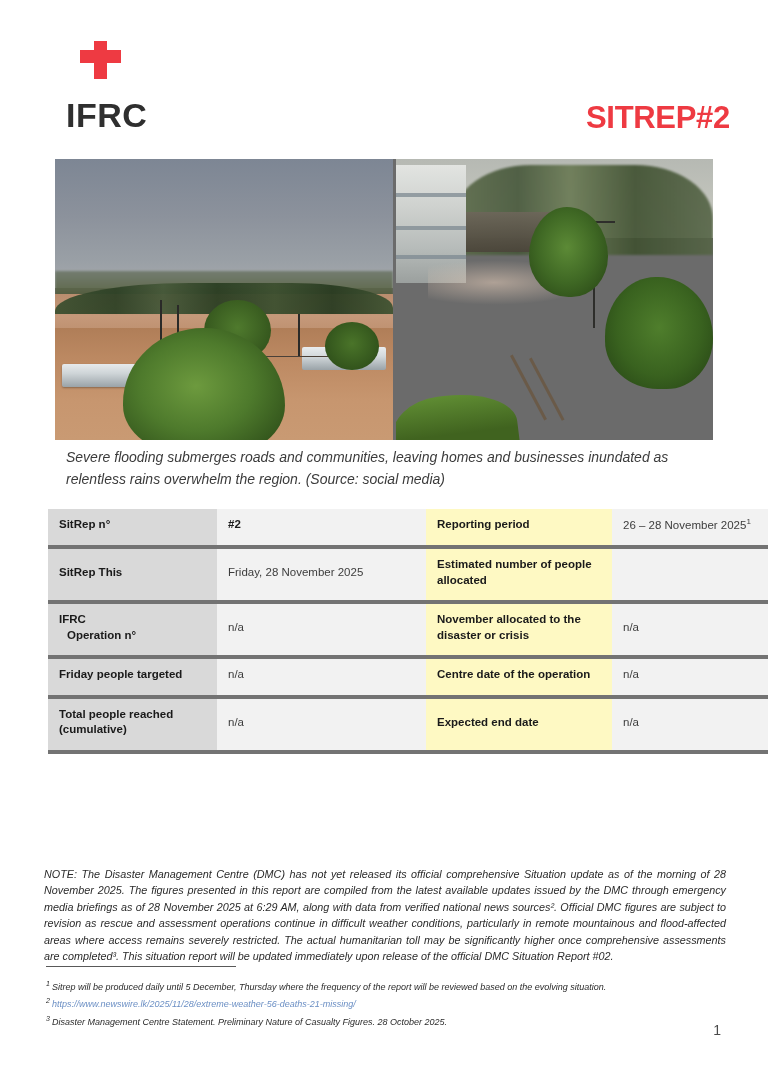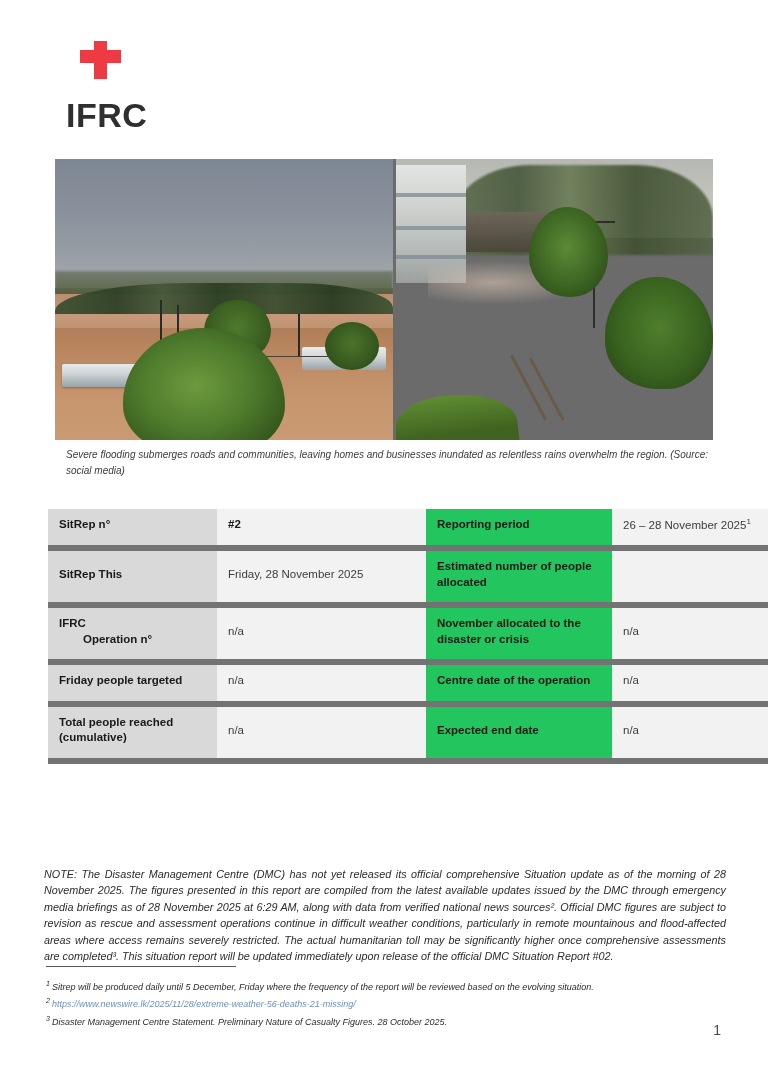--- a/index.html
+++ b/index.html
@@ -208,68 +208,68 @@
     position: absolute; left: 56%; top: 22%; width: 13%; height: 2px;
     background: #2e2e2b;
   }
 
   
   .caption {
     position: absolute;
     left: 66px;
     top: 447px;
     width: 650px;
-    font-size: 10px;
+    font-size: 14px;
     font-style: italic;
     line-height: 1.55;
     color: #3b3b3b;
     font-family: "Liberation Sans", sans-serif;
   }
 
   
   .info-table {
     position: absolute;
     left: 48px;
     top: 509px;
     width: 672px;
     border-collapse: collapse;
     table-layout: fixed;
     font-size: 11.5px;
   }
   .info-table td {
     padding: 8px 10px 12px 11px;
     vertical-align: middle;
-    border-bottom: 6px solid #737373;
+    border-bottom: 4px solid #737373;
     line-height: 1.35;
   }
   .col-label {
     width: 148px;
     background: #d9d9d9;
     font-weight: bold;
     color: #1a1a1a;
   }
   .col-value {
     width: 188px;
     background: #f2f2f2;
     color: #3d3d3d;
   }
   .col-value-first { font-weight: bold; color: #1a1a1a; }
   .col-label2 {
     width: 165px;
-    background: #22c55e;
+    background: #fef9c3;
     font-weight: bold;
     color: #1a1a1a;
   }
   .col-value2 {
     width: 171px;
     background: #f2f2f2;
     color: #3d3d3d;
   }
   .sup { font-size: 8px; vertical-align: super; }
-  .indent { padding-left: 8px; display: inline-block; margin-left: 16px; }
+  .indent { padding-left: 8px; display: inline-block; }
 
   
   .note {
     position: absolute;
     left: 44px;
     top: 866px;
     width: 682px;
     font-size: 10.8px;
     font-style: italic;
     line-height: 1.52;
@@ -317,20 +317,21 @@
 <div class="header">
   <div class="logo-block">
     <div class="logo-marks">
       <svg width="120" height="52" viewBox="0 0 120 52">
         <path d="M14 12 h14 v-9 h13 v9 h14 v13 h-14 v16 h-13 v-16 h-14 z" fill="#ee3a42"></path>
         <path d="M88 3 a22 22 0 1 0 0 44 a17 17 0 1 1 0 -44 z" fill="#ee3a42"></path>
       </svg>
     </div>
     <div class="logo-wordmark">IFRC</div>
   </div>
+  <div class="sitrep-title">SITREP#2</div>
 </div>
 
 <div class="photo-band">
   <div class="photo photo-left">
     <div class="pl-sky"></div>
     <div class="pl-far-hills"></div>
     <div class="pl-water-far"></div>
     <div class="pl-treeline"></div>
     <div class="pl-water-mid"></div>
     <div class="pl-bldg"></div>
@@ -398,18 +399,18 @@
       <td class="col-label2">Expected end date</td>
       <td class="col-value2">n/a</td>
     </tr>
   </tbody>
 </table>
 
 <div class="note"><b>NOTE:</b><span> The Disaster Management Centre (DMC) has not yet released its official comprehensive Situation update as of the morning of 28 November 2025. The figures presented in this report are compiled from the latest available updates issued by the DMC through emergency media briefings as of 28 November 2025 at 6:29 AM, along with data from verified national news sources². Official DMC figures are subject to revision as rescue and assessment operations continue in difficult weather conditions, particularly in remote mountainous and flood-affected areas where access remains severely restricted. The actual humanitarian toll may be significantly higher once comprehensive assessments are completed³. This situation report will be updated immediately upon release of the official DMC Situation Report #02.</span></div>
 
 <div class="fn-rule"></div>
 <div class="footnotes">
-  <div><span class="fn-num">1</span><span>Sitrep will be produced daily until 5 December, Friday where the frequency of the report will be reviewed based on the evolving situation.</span></div>
+  <div><span class="fn-num">1</span><span>Sitrep will be produced daily until 5 December, Thursday where the frequency of the report will be reviewed based on the evolving situation.</span></div>
   <div><span class="fn-num">2</span><span class="fn-link">https://www.newswire.lk/2025/11/28/extreme-weather-56-deaths-21-missing/</span></div>
   <div><span class="fn-num">3</span><span>Disaster Management Centre Statement. Preliminary Nature of Casualty Figures. 28 October 2025.</span></div>
 </div>
 
 <div class="page-no">1</div>
 
 </body></html>

